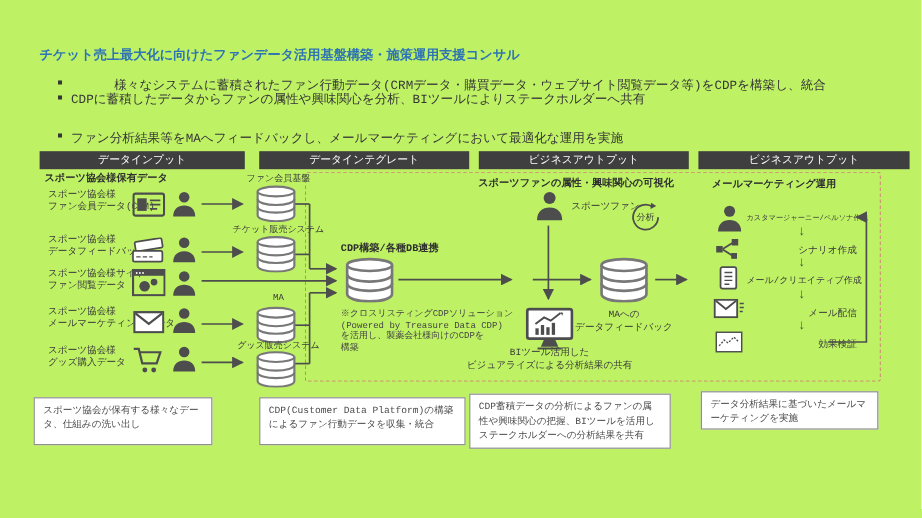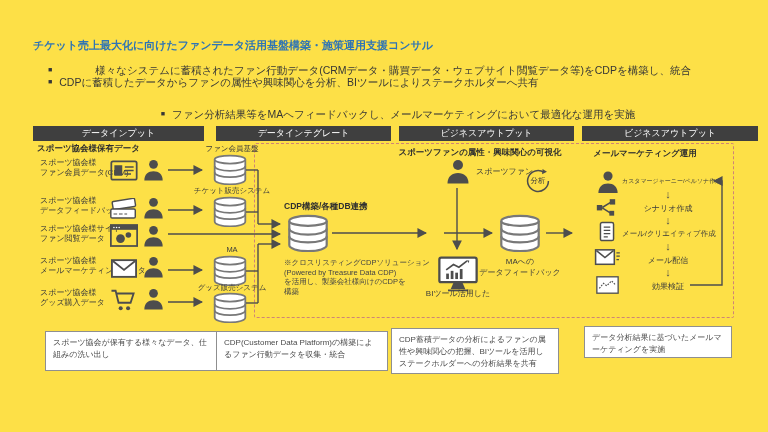--- a/index.html
+++ b/index.html
@@ -1,50 +1,50 @@
 <!DOCTYPE html>
 <html><head>
 <meta charset="utf-8">
 <style>
   html,body{margin:0;padding:0;background:#fff;}
-  .stage{position:relative;width:768px;height:432px;background:#fde047;overflow:hidden;
-         font-family:Liberation Sans, sans-serif;color:#333;}
+  .stage{position:relative;width:768px;height:432px;background:#bef264;overflow:hidden;
+         font-family:Liberation Mono, monospace;color:#333;}
   .abs{position:absolute;}
   .title{font-size:11px;font-weight:bold;color:#2e74b5;}
   .bullet-row{display:flex;align-items:flex-start;font-size:10.5px;color:#363636;}
   .bullet-mark{font-size:7px;margin:2px 7px 0 0;color:#363636;}
   .colbar{background:#3f3f3f;color:#fff;font-size:9px;display:flex;align-items:center;justify-content:center;height:15px;}
   .dashedbox{border:1px dashed #cf8377;border-radius:2px;}
   .lbl{font-size:8px;line-height:10px;color:#3a3a3a;}
   .lbl-b{font-size:8.5px;font-weight:bold;color:#2f2f2f;}
   .dblabel{font-size:7.5px;color:#3a3a3a;text-align:center;white-space:nowrap;}
   .cap{font-size:8px;color:#3a3a3a;text-align:center;white-space:nowrap;}
   .note{font-size:7.5px;line-height:9.5px;color:#444;white-space:nowrap;}
   .headline{font-size:8.5px;font-weight:600;color:#2f2f2f;text-align:center;white-space:nowrap;}
-  .steplbl{font-size:8px;color:#3a3a3a;text-align:center;white-space:nowrap;}
+  .steplbl{font-size:8px;color:#3a3a3a;text-align:right;white-space:nowrap;}
   .steplbl-sm{font-size:6px;}
   .downarrow{font-size:11px;font-weight:bold;color:#4d4d4d;text-align:center;line-height:10px;}
   .sumbox{border:1px solid #8f8f8f;background:#fff;font-size:8px;line-height:12px;color:#4a4a4a;padding:5px 7px;box-sizing:border-box;}
   svg{display:block;}
 </style>
 </head>
 <body>
 
 <div class="stage">
 
   <div class="abs title" style="left:33px;top:38px;">チケット売上最大化に向けたファンデータ活用基盤構築・施策運用支援コンサル</div>
   <div class="abs bullet-row" style="left:48px;top:64px;width:700px;gap:36px;">
     <span class="bullet-mark">■</span>
     <span>様々なシステムに蓄積されたファン行動データ(CRMデータ・購買データ・ウェブサイト閲覧データ等)をCDPを構築し、統合</span>
   </div>
   <div class="abs bullet-row" style="left:48px;top:76px;width:700px;">
     <span class="bullet-mark">■</span>
     <span>CDPに蓄積したデータからファンの属性や興味関心を分析、BIツールによりステークホルダーへ共有</span>
   </div>
-  <div class="abs bullet-row" style="left:48px;top:108px;width:700px;justify-content:center;">
+  <div class="abs bullet-row" style="left:48px;top:108px;width:700px;">
     <span class="bullet-mark">■</span>
     <span>ファン分析結果等をMAへフィードバックし、メールマーケティングにおいて最適化な運用を実施</span>
   </div>
 
   <div class="abs colbar" style="left:33px;top:126px;width:171px;">データインプット</div>
   <div class="abs colbar" style="left:216px;top:126px;width:175px;">データインテグレート</div>
   <div class="abs colbar" style="left:399px;top:126px;width:175px;">ビジネスアウトプット</div>
   <div class="abs colbar" style="left:582px;top:126px;width:176px;">ビジネスアウトプット</div>
 
   <div class="abs dashedbox" style="left:254px;top:143px;width:478px;height:173px;"></div>
@@ -217,20 +217,21 @@
         <rect x="19" y="18" width="3" height="7" fill="#4d4d4d"></rect>
         <rect x="24" y="14" width="3" height="11" fill="#4d4d4d"></rect>
         <path d="M9 15l8-6 6 3 9-7" fill="none" stroke="#4d4d4d" stroke-width="1.8"></path>
         <path d="M32 4l2.5 1-1 2.5z" fill="#4d4d4d"></path>
         <path d="M17 29l-3 7h16l-3-7z" fill="#4d4d4d"></path>
         <path d="M11 37.5h22" stroke="#4d4d4d" stroke-width="2"></path>
       </svg>
   </div>
   <div class="abs cap" style="left:378px;top:288px;width:160px;">
     <div>BIツール活用した</div>
+    <div>ビジュアライズによる分析結果の共有</div>
   </div>
   <div class="abs" style="left:498px;top:214px;">
     <svg width="44" height="38" viewBox="0 0 40 34">
         <path d="M3 6v22c0 3.3 7.6 5.5 17 5.5s17-2.2 17-5.5V6" fill="#fff" stroke="#787878" stroke-width="2"></path>
         <ellipse cx="20" cy="6" rx="17" ry="4.5" fill="#fff" stroke="#787878" stroke-width="2"></ellipse>
         <path d="M3 13c0 3.3 7.6 5.5 17 5.5s17-2.2 17-5.5M3 20c0 3.3 7.6 5.5 17 5.5s17-2.2 17-5.5" fill="none" stroke="#787878" stroke-width="2"></path>
       </svg>
   </div>
   <div class="abs cap" style="left:460px;top:256px;width:120px;">
     <div>MAへの</div>
@@ -276,21 +277,21 @@
   <div class="abs steplbl steplbl-sm" style="left:622px;top:177px;width:92px;">カスタマージャーニー/ペルソナ作成</div>
   <div class="abs downarrow" style="left:622px;top:189px;width:92px;">↓</div>
   <div class="abs steplbl" style="left:622px;top:203px;width:92px;">シナリオ作成</div>
   <div class="abs downarrow" style="left:622px;top:215px;width:92px;">↓</div>
   <div class="abs steplbl" style="left:622px;top:229px;width:92px;font-size:7.5px;">メール/クリエイティブ作成</div>
   <div class="abs downarrow" style="left:622px;top:241px;width:92px;">↓</div>
   <div class="abs steplbl" style="left:622px;top:255px;width:92px;">メール配信</div>
   <div class="abs downarrow" style="left:622px;top:267px;width:92px;">↓</div>
   <div class="abs steplbl" style="left:622px;top:281px;width:92px;">効果検証</div>
 
-  <div class="abs sumbox" style="left:45px;top:331px;width:175px;height:40px;">スポーツ協会が保有する様々なデータ、仕組みの洗い出し</div>
+  <div class="abs sumbox" style="left:28px;top:331px;width:149px;height:40px;">スポーツ協会が保有する様々なデータ、仕組みの洗い出し</div>
   <div class="abs sumbox" style="left:216px;top:331px;width:172px;height:40px;">CDP(Customer Data Platform)の構築によるファン行動データを収集・統合</div>
   <div class="abs sumbox" style="left:391px;top:328px;width:168px;height:46px;">CDP蓄積データの分析によるファンの属性や興味関心の把握、BIツールを活用しステークホルダーへの分析結果を共有</div>
   <div class="abs sumbox" style="left:584px;top:326px;width:148px;height:32px;">データ分析結果に基づいたメールマーケティングを実施</div>
 
   <svg class="abs" style="left:0;top:0;pointer-events:none;" width="768" height="432" viewBox="0 0 768 432">
     <defs>
       <marker id="ah" viewBox="0 0 8 8" refX="7" refY="4" markerWidth="7" markerHeight="7" orient="auto">
         <path d="M0 0L8 4 0 8z" fill="#4d4d4d"></path>
       </marker>
     </defs>

